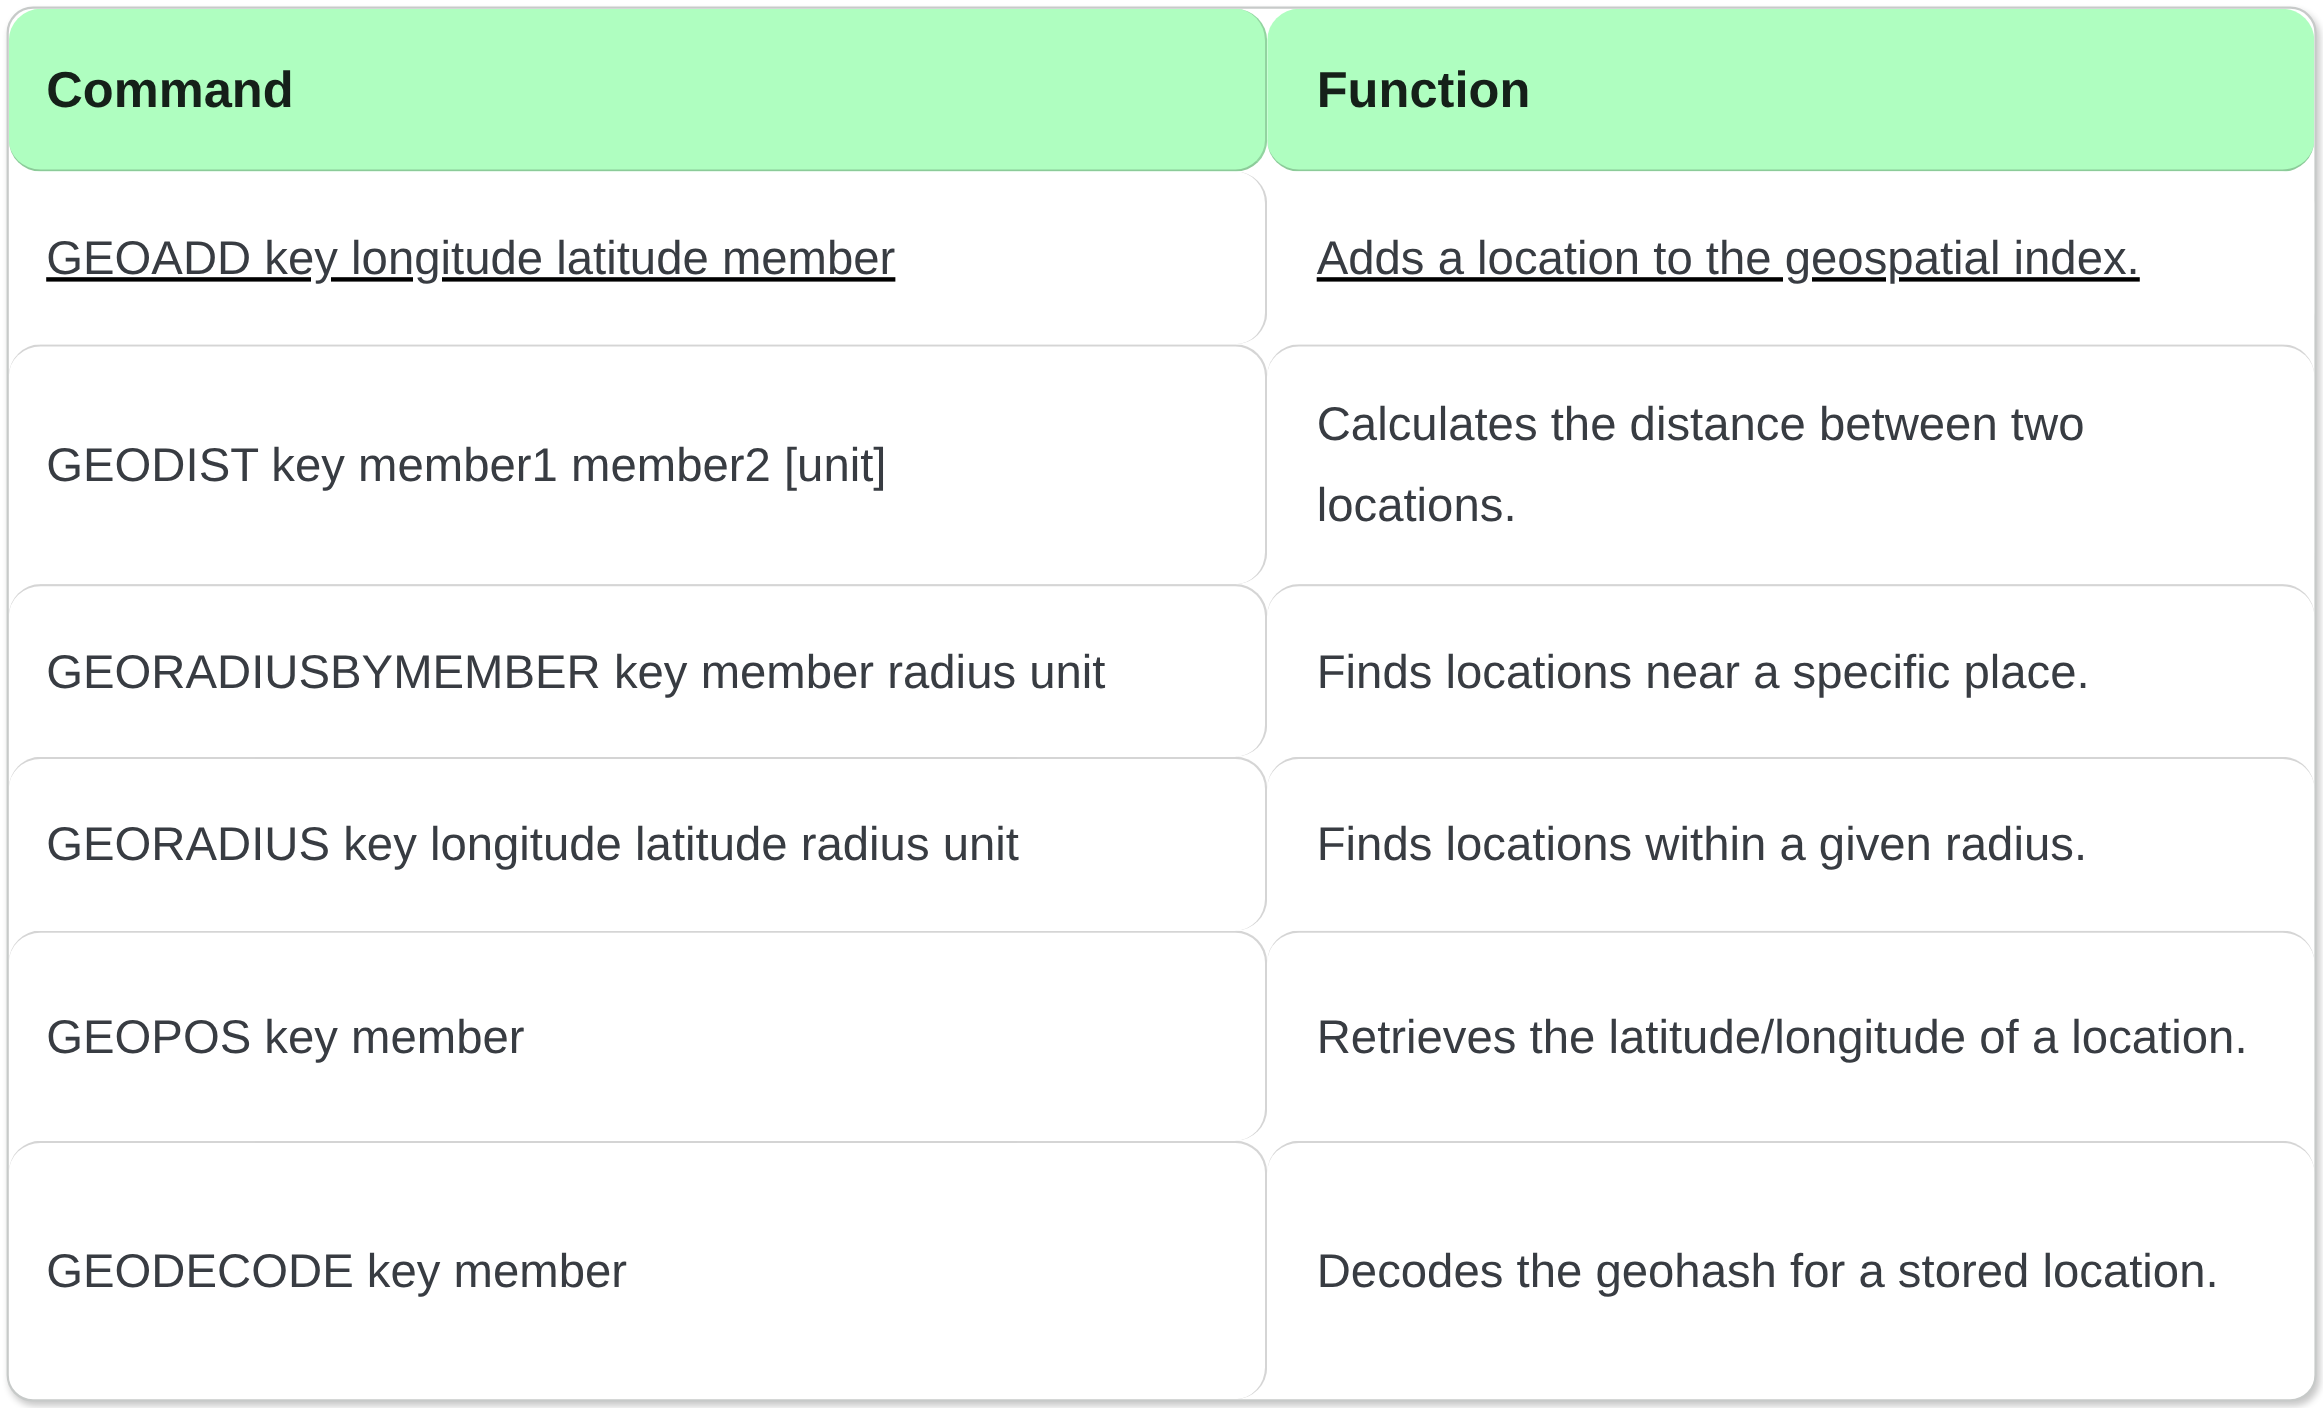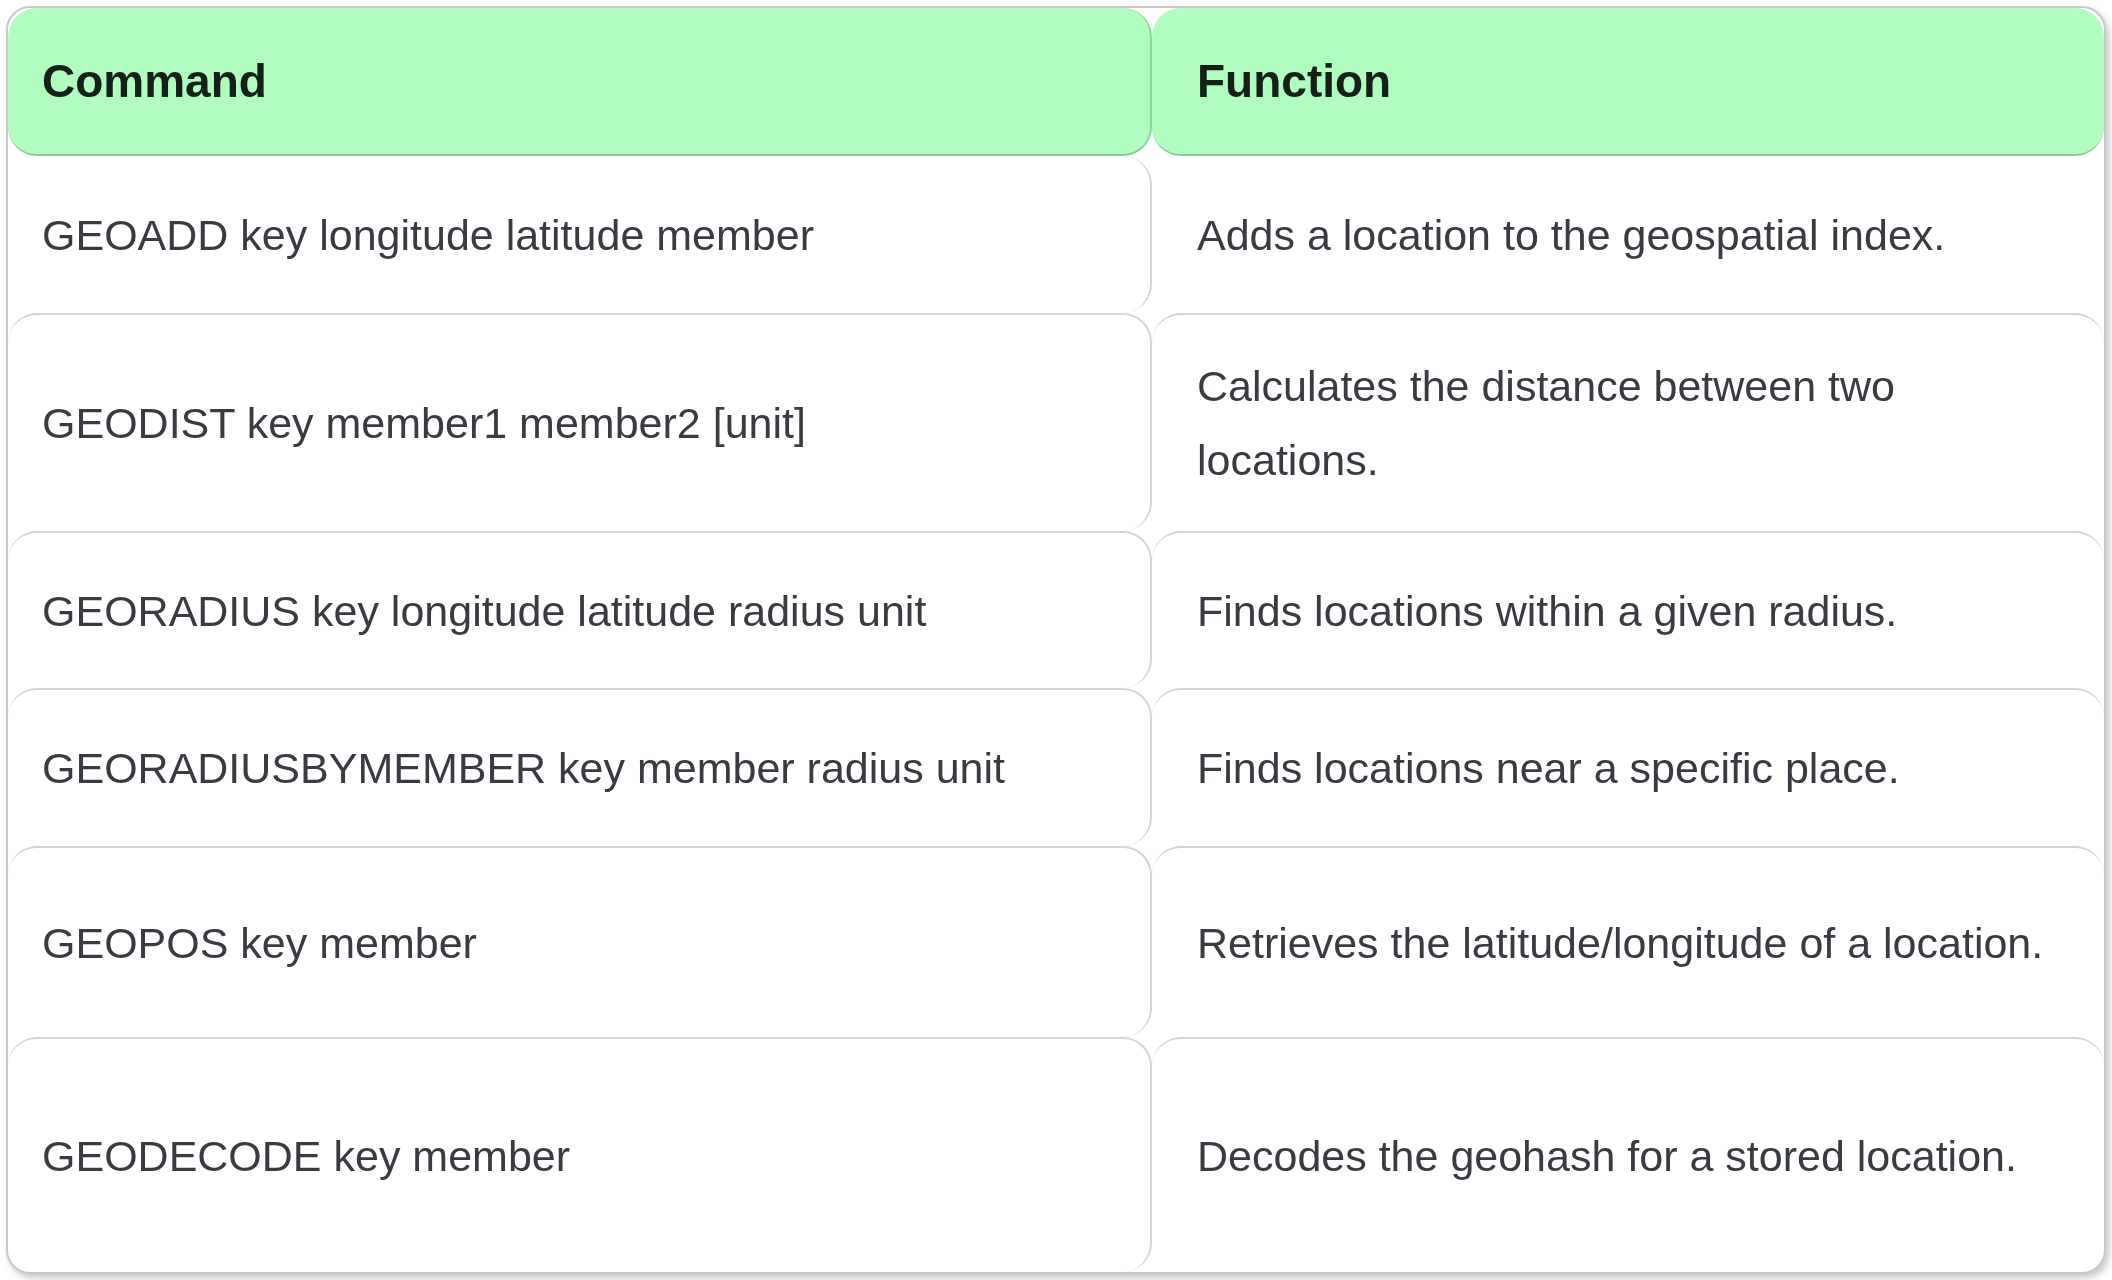--- a/index.html
+++ b/index.html
@@ -58,21 +58,21 @@
     line-height: 74px;
   }
   table.geo tbody tr + tr td {
     border-top: 2px solid rgba(0,0,0,0.165);
   }
   
   table.geo th.col-cmd, table.geo td.col-cmd {
     border-right: 2px solid rgba(0,0,0,0.165);
   }
   
-  table.geo tbody tr:nth-child(1) { height: 150px; }
+  table.geo tbody tr:nth-child(1) { height: 150px; text-decoration: underline; }
   table.geo tbody tr:nth-child(2) { height: 208px; }
   table.geo tbody tr:nth-child(3) { height: 149px; }
   table.geo tbody tr:nth-child(4) { height: 151px; }
   table.geo tbody tr:nth-child(5) { height: 182px; }
   table.geo tbody tr:nth-child(6) { height: 224px; margin-top: 16px; }
 </style>
 </head>
 <body>
 
 <div class="card">
@@ -90,26 +90,26 @@
     <tbody>
       <tr>
         <td class="col-cmd">GEOADD key longitude latitude member</td>
         <td class="col-fn">Adds a location to the geospatial index.</td>
       </tr>
       <tr>
         <td class="col-cmd">GEODIST key member1 member2 [unit]</td>
         <td class="col-fn">Calculates the distance between two locations.</td>
       </tr>
       <tr>
+        <td class="col-cmd">GEORADIUSBYMEMBER key member radius unit</td>
+        <td class="col-fn">Finds locations near a specific place.</td>
+      </tr>
+      <tr>
         <td class="col-cmd">GEORADIUS key longitude latitude radius unit</td>
         <td class="col-fn">Finds locations within a given radius.</td>
-      </tr>
-      <tr>
-        <td class="col-cmd">GEORADIUSBYMEMBER key member radius unit</td>
-        <td class="col-fn">Finds locations near a specific place.</td>
       </tr>
       <tr>
         <td class="col-cmd">GEOPOS key member</td>
         <td class="col-fn">Retrieves the latitude/longitude of a location.</td>
       </tr>
       <tr>
         <td class="col-cmd">GEODECODE key member</td>
         <td class="col-fn">Decodes the geohash for a stored location.</td>
       </tr>
     </tbody>

